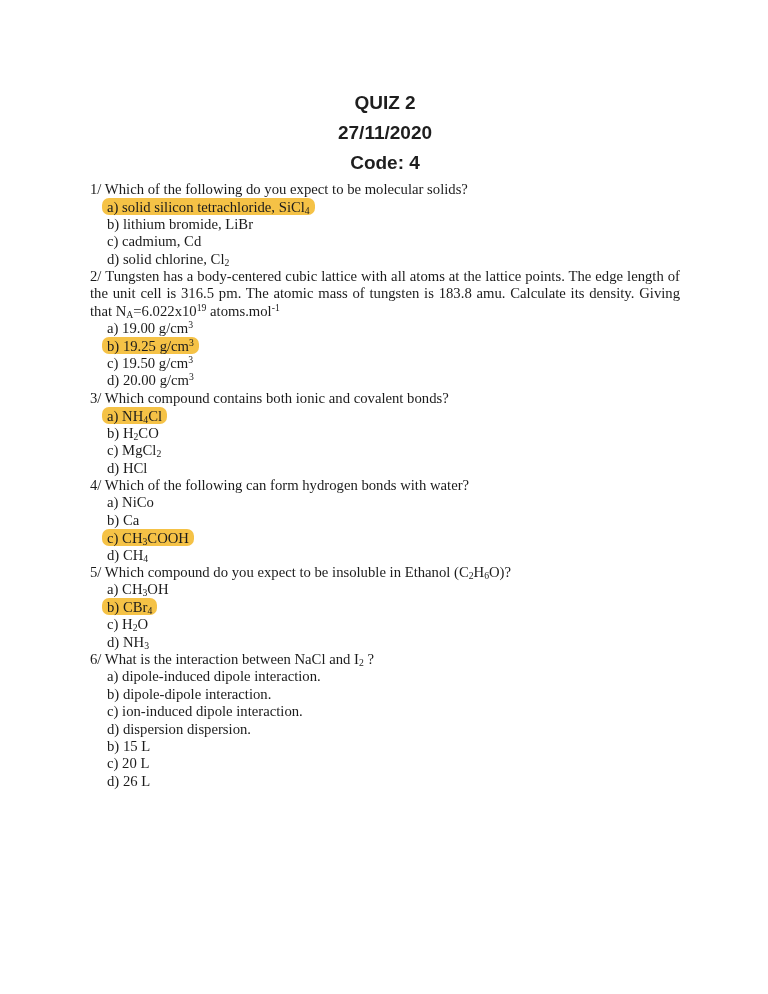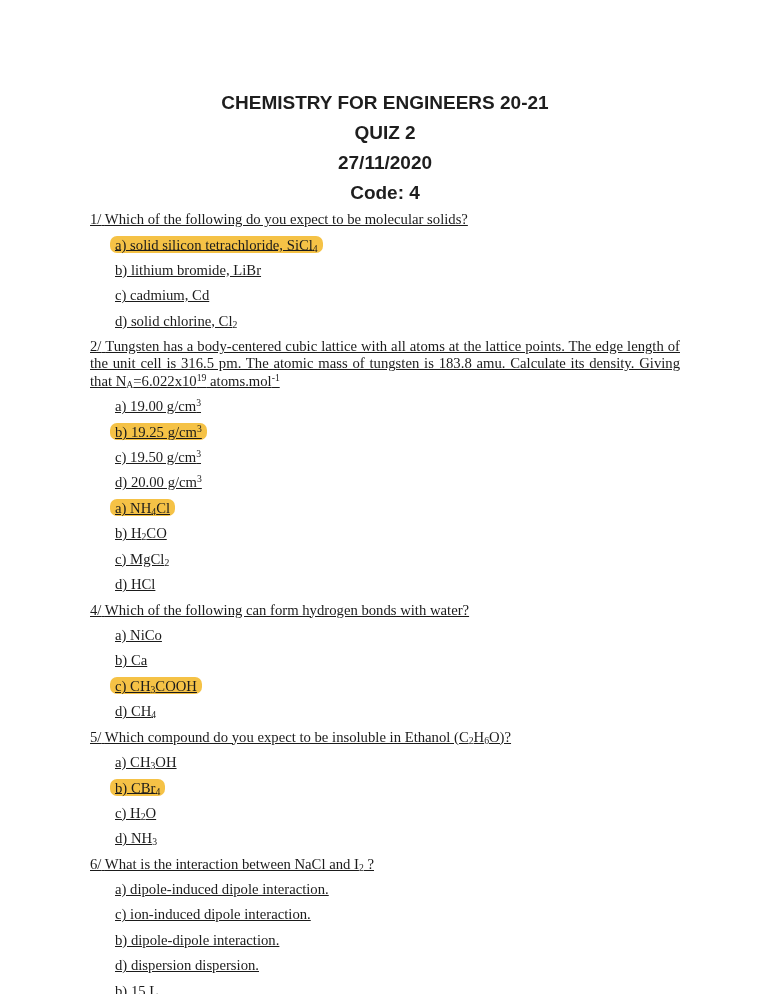--- a/index.html
+++ b/index.html
@@ -24,48 +24,47 @@
     margin: 0;
     font-size: 19px;
     line-height: 30px;
     font-weight: 700;
   }
   .doc-body {
     margin-top: 3px;
     font-size: 14.7px;
     line-height: 17.4px;
   }
-  .q { margin: 0; text-decoration: underline; }
+  .q { margin: 0; }
   .q-text {
     margin: 0;
     text-align: justify;
   }
   .opt {
-    margin: 8px;
+    margin: 0;
     padding-left: 17px;
     text-align: left;
   }
   .opt-inner { display: inline; }
   .hl {
     background: #F5C246;
     border-radius: 7px;
     padding: 0.5px 5px;
     margin: 0 -5px;
   }
   sub, sup { font-size: 0.66em; line-height: 0; }
   sub { vertical-align: -0.22em; }
   sup { vertical-align: 0.5em; }
 </style>
 </head>
 <body>
 
 <div class="page">
 
   <header class="doc-header">
-    <p class="hline">CHEMISTRY FOR ENGINEERS 20-21</p>
     <p class="hline">QUIZ 2</p>
     <p class="hline">27/11/2020</p>
     <p class="hline">Code: 4</p>
   </header>
 
   <main class="doc-body">
 
     <section class="q">
       <p class="q-text"><span>1/</span> <span>Which of the following do you expect to be molecular solids?</span></p>
       <p class="opt"><span class="opt-inner hl">a) solid silicon tetrachloride, SiCl<sub>4</sub></span></p>
@@ -76,20 +75,21 @@
 
     <section class="q">
       <p class="q-text"><span>2/</span> <span>Tungsten has a body-centered cubic lattice with all atoms at the lattice points. The edge length of the unit cell is 316.5 pm. The atomic mass of tungsten is 183.8 amu. Calculate its density. Giving that N<sub>A</sub>=6.022x10<sup>19</sup> atoms.mol<sup>-1</sup></span></p>
       <p class="opt"><span class="opt-inner">a) 19.00 g/cm<sup>3</sup></span></p>
       <p class="opt"><span class="opt-inner hl">b) 19.25 g/cm<sup>3</sup></span></p>
       <p class="opt"><span class="opt-inner">c) 19.50 g/cm<sup>3</sup></span></p>
       <p class="opt"><span class="opt-inner">d) 20.00 g/cm<sup>3</sup></span></p>
     </section>
 
     <section class="q">
+      <p class="q-text"><span>3/</span> <span>Which compound contains both ionic and covalent bonds?</span></p>
       <p class="opt"><span class="opt-inner hl">a) NH<sub>4</sub>Cl</span></p>
       <p class="opt"><span class="opt-inner">b) H<sub>2</sub>CO</span></p>
       <p class="opt"><span class="opt-inner">c) MgCl<sub>2</sub></span></p>
       <p class="opt"><span class="opt-inner">d) HCl</span></p>
     </section>
 
     <section class="q">
       <p class="q-text"><span>4/</span> <span>Which of the following can form hydrogen bonds with water?</span></p>
       <p class="opt"><span class="opt-inner">a) NiCo</span></p>
       <p class="opt"><span class="opt-inner">b) Ca</span></p>
@@ -101,22 +101,22 @@
       <p class="q-text"><span>5/</span> <span>Which compound do you expect to be insoluble in Ethanol (C<sub>2</sub>H<sub>6</sub>O)?</span></p>
       <p class="opt"><span class="opt-inner">a) CH<sub>3</sub>OH</span></p>
       <p class="opt"><span class="opt-inner hl">b) CBr<sub>4</sub></span></p>
       <p class="opt"><span class="opt-inner">c) H<sub>2</sub>O</span></p>
       <p class="opt"><span class="opt-inner">d) NH<sub>3</sub></span></p>
     </section>
 
     <section class="q">
       <p class="q-text"><span>6/</span> <span>What is the interaction between NaCl and I<sub>2</sub> ?</span></p>
       <p class="opt"><span class="opt-inner">a) dipole-induced dipole interaction.</span></p>
+      <p class="opt"><span class="opt-inner">b) dipole-dipole interaction.</span></p>
       <p class="opt"><span class="opt-inner">c) ion-induced dipole interaction.</span></p>
-      <p class="opt"><span class="opt-inner">b) dipole-dipole interaction.</span></p>
       <p class="opt"><span class="opt-inner">d) dispersion dispersion.</span></p>
     </section>
 
     <section class="q">
       <p class="opt"><span class="opt-inner">b) 15 L</span></p>
       <p class="opt"><span class="opt-inner">c) 20 L</span></p>
       <p class="opt"><span class="opt-inner">d) 26 L</span></p>
     </section>
 
   </main>

